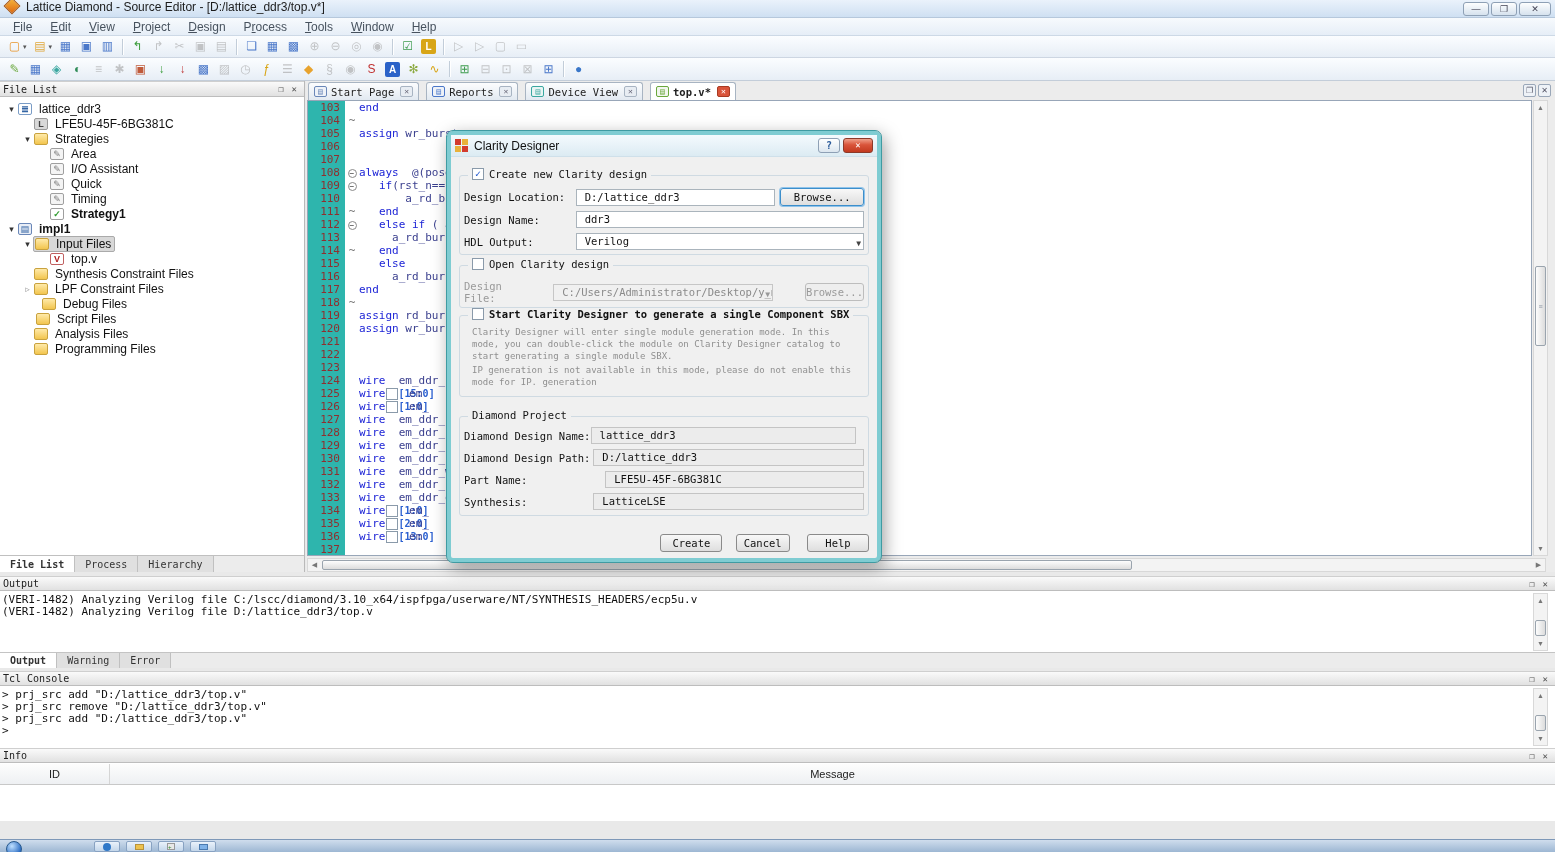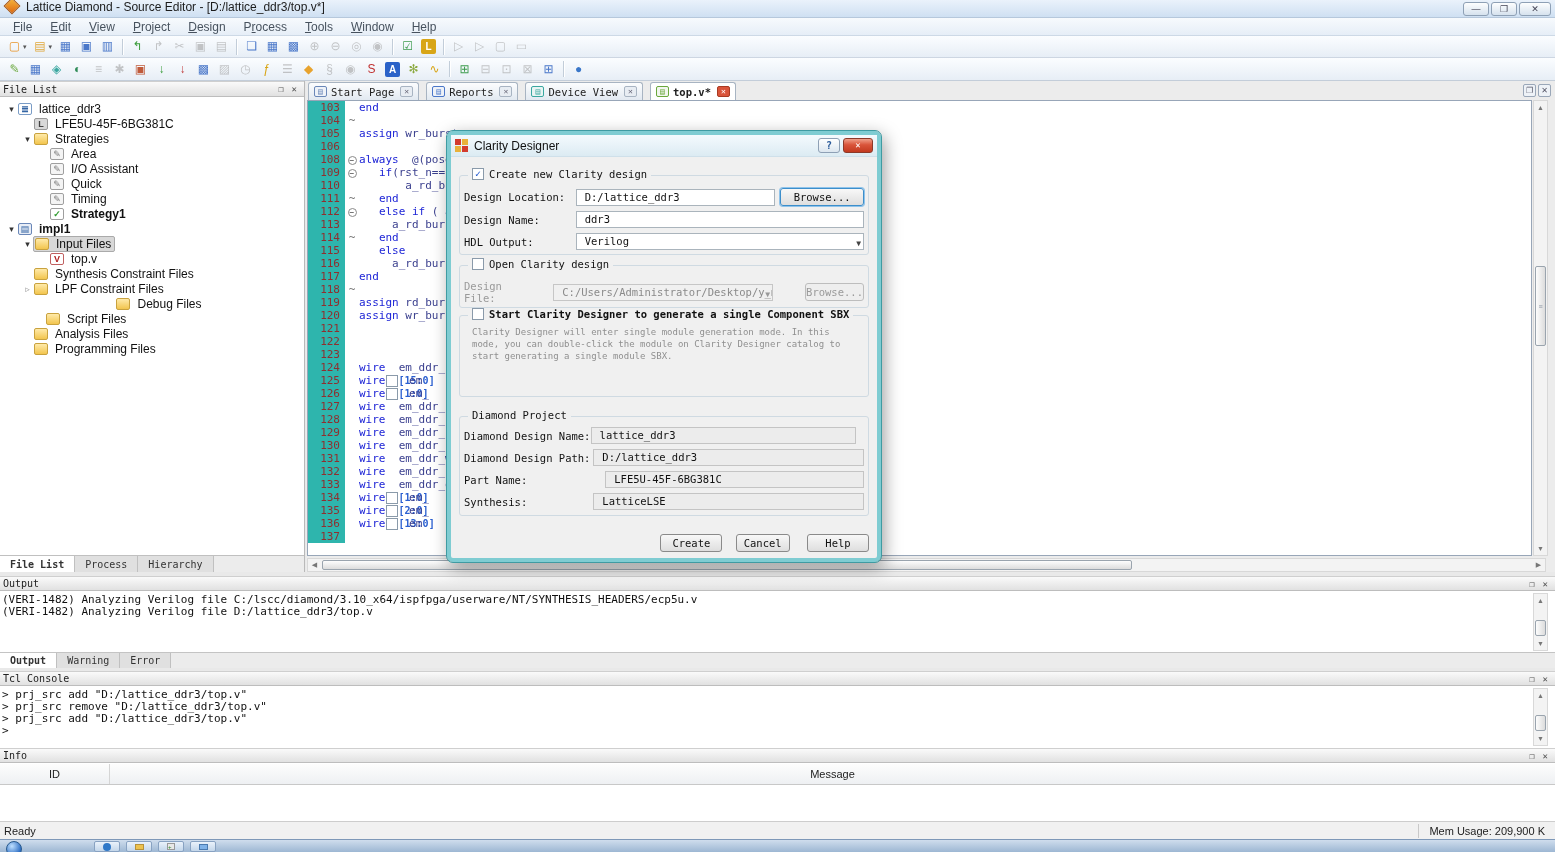--- a/index.html
+++ b/index.html
@@ -436,28 +436,28 @@
             <span class="tlabel">Synthesis Constraint Files</span>
           </span>
         </div>
         <div class="trow" style="padding-left: 22px;">
           <span class="texp closed">▹</span>
           <span class="selwrap">
             <span class="ti folder"></span>
             <span class="tlabel">LPF Constraint Files</span>
           </span>
         </div>
-        <div class="trow" style="padding-left: 5px; justify-content: center;">
+        <div class="trow" style="padding-left: 30px;">
           <span class="texp"></span>
           <span class="selwrap">
             <span class="ti folder"></span>
             <span class="tlabel">Debug Files</span>
           </span>
         </div>
-        <div class="trow" style="padding-left: 34px;">
+        <div class="trow" style="padding-left: 24px;">
           <span class="texp"></span>
           <span class="selwrap">
             <span class="ti folder"></span>
             <span class="tlabel">Script Files</span>
           </span>
         </div>
         <div class="trow" style="padding-left: 22px;">
           <span class="texp"></span>
           <span class="selwrap">
             <span class="ti folder"></span>
@@ -504,20 +504,21 @@
       </div>
     <div class="mdi-btns">
       <span class="mdi-btn">❐</span>
       <span class="mdi-btn">✕</span>
     </div>
     <div class="code-view" id="codeView">
         <div class="cline"><span class="cnum">103</span><span class="cfold"></span><span class="ccode"><span class="ck">end</span></span></div>
         <div class="cline"><span class="cnum">104</span><span class="cfold">~</span><span class="ccode"></span></div>
         <div class="cline"><span class="cnum">105</span><span class="cfold"></span><span class="ccode"><span class="ck">assign</span><span class="ci"> wr_burst</span></span></div>
         <div class="cline"><span class="cnum">106</span><span class="cfold"></span><span class="ccode"></span></div>
+        <div class="cline"><span class="cnum">107</span><span class="cfold"></span><span class="ccode"></span></div>
         <div class="cline"><span class="cnum">108</span><span class="cfold"><span class="fmk">−</span></span><span class="ccode"><span class="ck">always</span><span class="ci">  @(posed</span></span></div>
         <div class="cline"><span class="cnum">109</span><span class="cfold"><span class="fmk">−</span></span><span class="ccode"><span class="ci">   </span><span class="ck">if</span><span class="ci">(rst_n==1</span></span></div>
         <div class="cline"><span class="cnum">110</span><span class="cfold"></span><span class="ccode"><span class="ci">       a_rd_bur</span></span></div>
         <div class="cline"><span class="cnum">111</span><span class="cfold">~</span><span class="ccode"><span class="ci">   </span><span class="ck">end</span></span></div>
         <div class="cline"><span class="cnum">112</span><span class="cfold"><span class="fmk">−</span></span><span class="ccode"><span class="ci">   </span><span class="ck">else</span><span class="ci"> </span><span class="ck">if</span><span class="ci"> ( a</span></span></div>
         <div class="cline"><span class="cnum">113</span><span class="cfold"></span><span class="ccode"><span class="ci">     a_rd_burs</span></span></div>
         <div class="cline"><span class="cnum">114</span><span class="cfold">~</span><span class="ccode"><span class="ci">   </span><span class="ck">end</span></span></div>
         <div class="cline"><span class="cnum">115</span><span class="cfold"></span><span class="ccode"><span class="ci">   </span><span class="ck">else</span></span></div>
         <div class="cline"><span class="cnum">116</span><span class="cfold"></span><span class="ccode"><span class="ci">     a_rd_burs</span></span></div>
         <div class="cline"><span class="cnum">117</span><span class="cfold"></span><span class="ccode"><span class="ck">end</span></span></div>
@@ -595,24 +596,20 @@
       <span class="ph-sp"></span>
       <span class="ph-btn">❐</span>
       <span class="ph-btn">✕</span>
     </div>
     <div class="info-colhdr">
       <span class="col-id">ID</span>
       <span class="col-msg">Message</span>
     </div>
   </div>
 
-  <div class="abs statusbar">
-    <span class="sb-ready">Ready</span>
-    <span class="sb-mem">Mem Usage:  209,900 K</span>
-  </div>
 
   <div class="abs taskbar">
     <span class="orb"></span>
     <span style="width:60px;"></span>
     <span class="tk">
         <span style="width:8px;height:8px;border-radius:50%;background:#2f78c8;"></span>
       </span>
     <span class="tk">
         <span style="width:9px;height:6px;background:#edc24e;border:1px solid #b8923a;"></span>
       </span>
@@ -674,20 +671,21 @@
         <span class="btn dis" style="width:62px;height:18px;line-height:16px;margin-left:8px;">Browse...</span>
       </div>
     </div>
 
     <div class="grp" style="top:180px;height:82px;">
       <span class="grp-cap" style="font-weight:bold;">
         <span class="cb"></span>
         <span>Start Clarity Designer to generate a single Component SBX</span>
       </span>
       <div class="desc" style="top:10px;">Clarity Designer will enter single module generation mode. In this mode, you can double-click the module on Clarity Designer catalog to start generating a single module SBX.</div>
+      <div class="desc" style="top:48px;">IP generation is not available in this mode, please do not enable this mode for IP. generation</div>
     </div>
 
     <div class="grp" style="top:281px;height:100px;">
       <span class="grp-cap">Diamond Project</span>
       <div class="frow" style="left:4px;top:10px;right:12px;">
         <span class="flabel" style="width:130px;">Diamond Design Name:</span>
         <span class="fld ro" style="width:272px;">lattice_ddr3</span>
       </div>
       <div class="frow" style="left:4px;top:32px;right:4px;">
         <span class="flabel" style="width:130px;">Diamond Design Path:</span>

